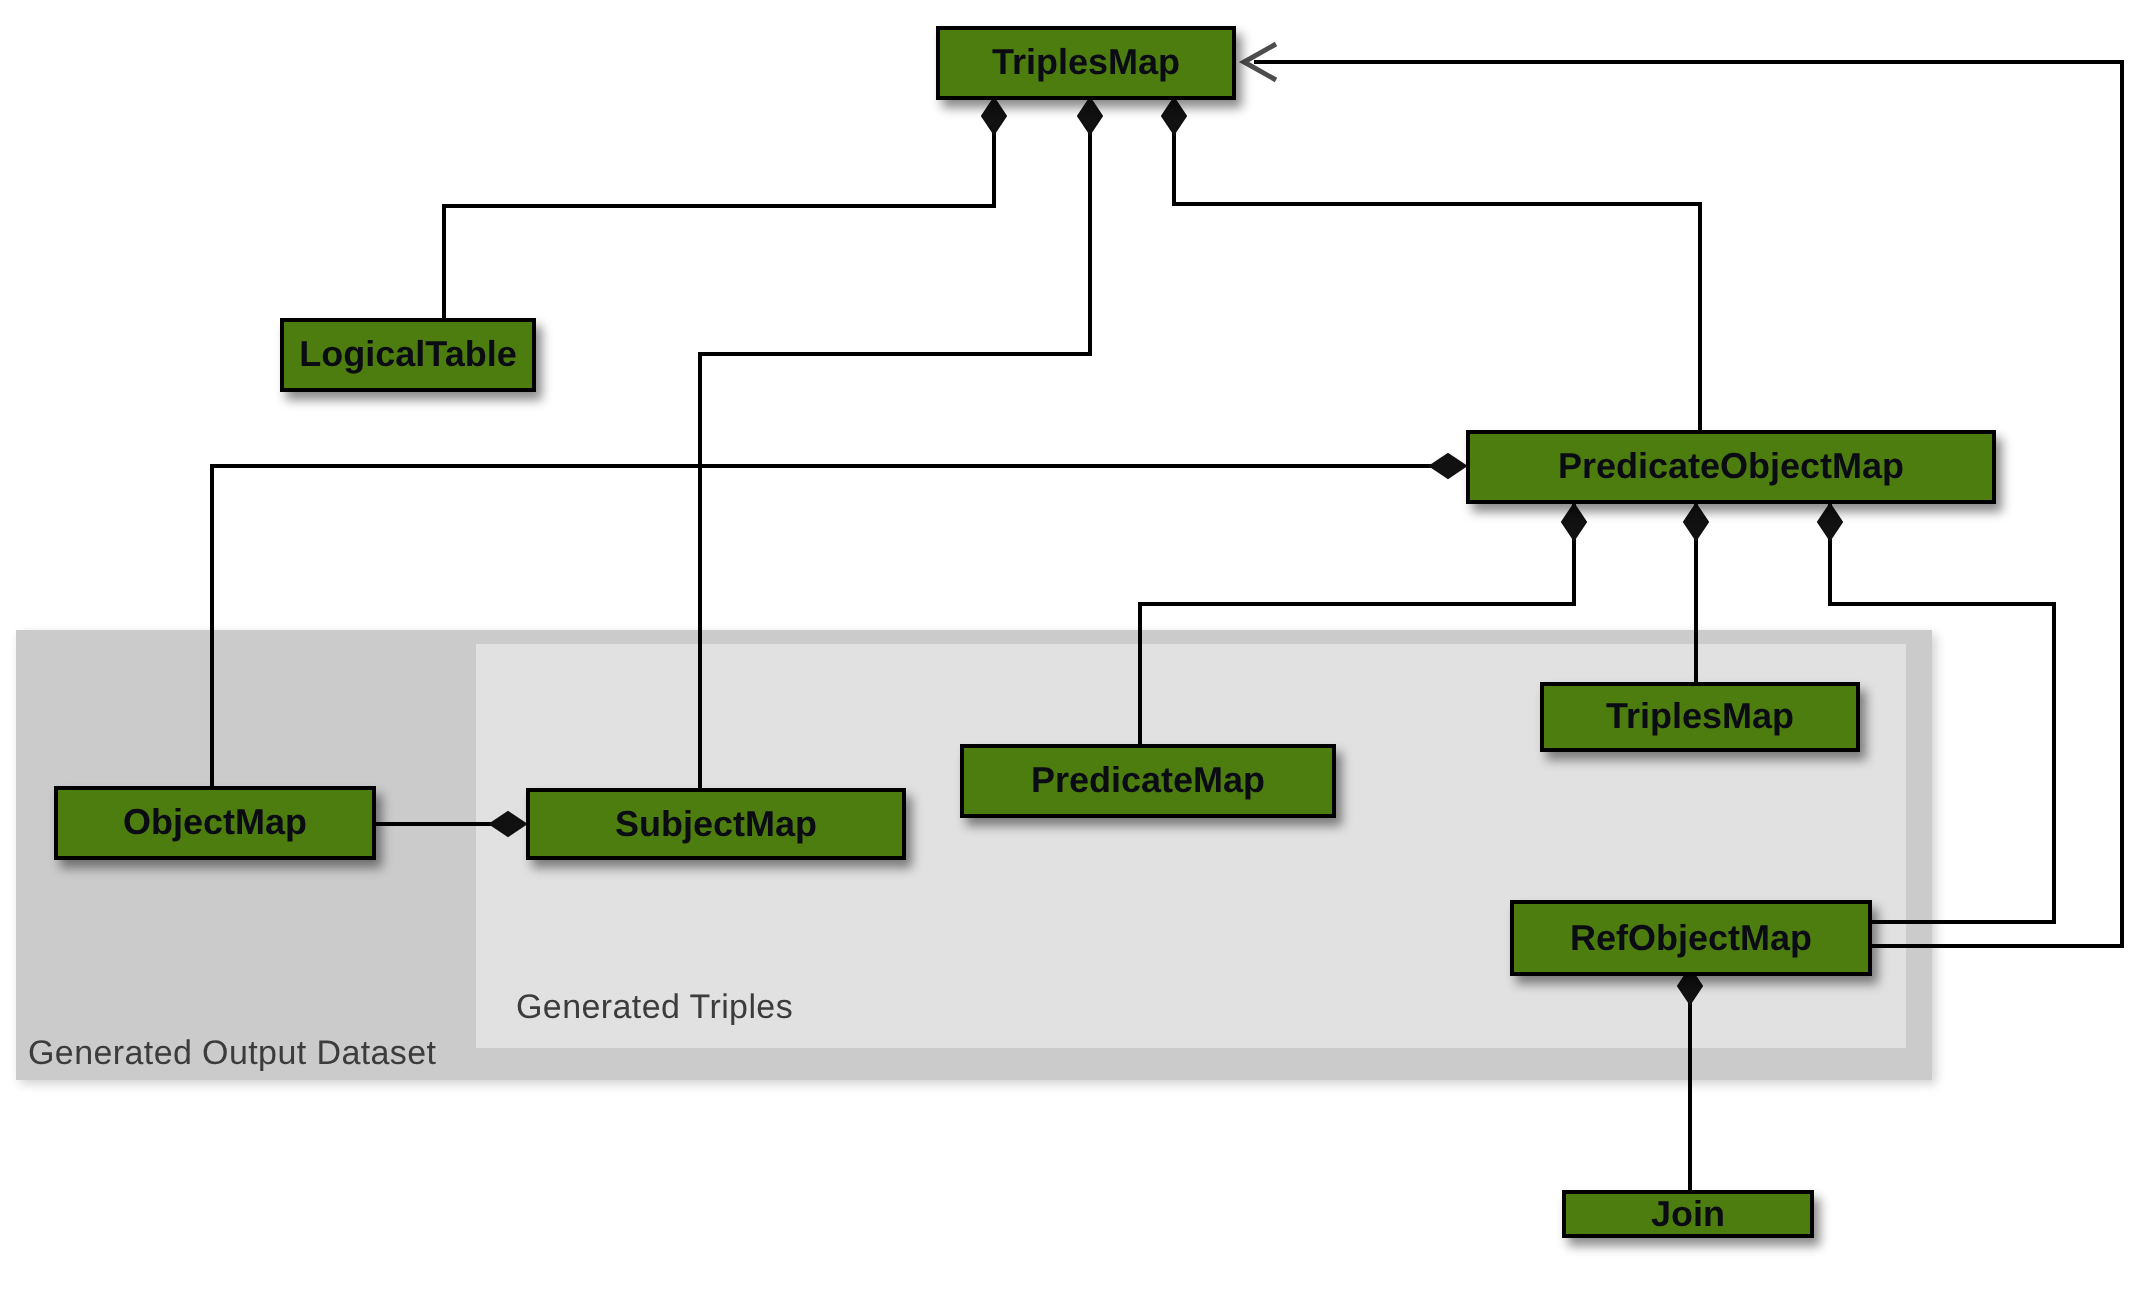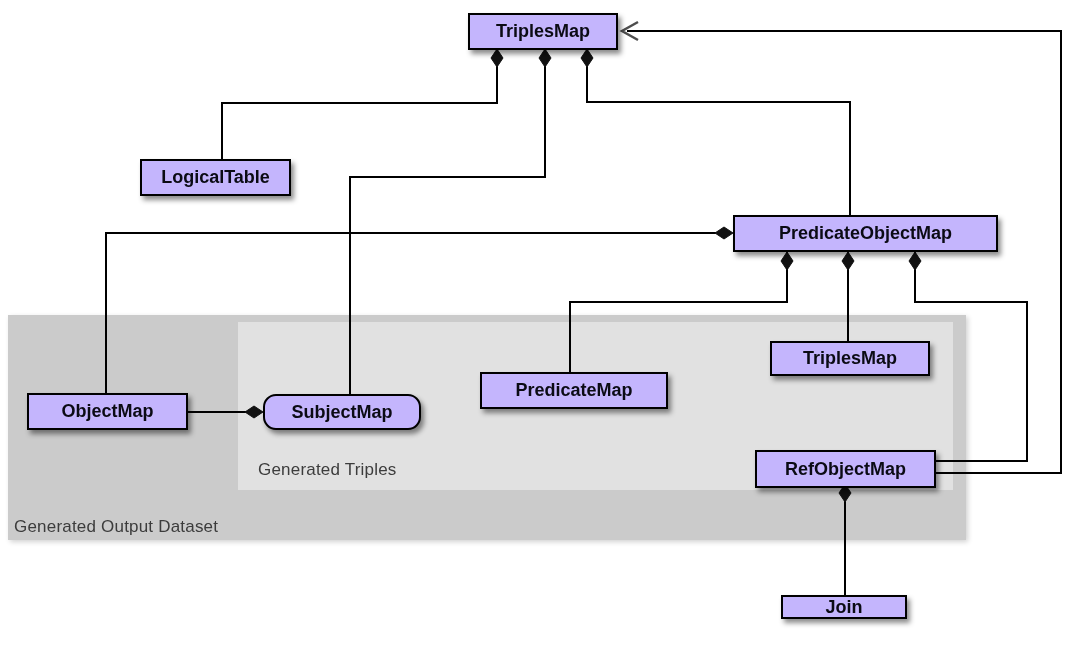--- a/index.html
+++ b/index.html
@@ -10,50 +10,50 @@
     font-family:"Liberation Sans", sans-serif;
     overflow:hidden;
   }
   .region{position:absolute;}
   .region-outer{
     left:8px;top:315px;width:958px;height:225px;
     background:#cbcbcb;
     box-shadow:2px 2px 5px rgba(0,0,0,0.18);
   }
   .region-inner{
-    left:238px;top:322px;width:715px;height:168px;
+    left:238px;top:322px;width:715px;height:202px;
     background:#e1e1e1;
   }
   .region-label{
     position:absolute;
     color:#3c3c3c;
     font-size:17px;
     letter-spacing:0.2px;
     white-space:nowrap;
   }
   .label-inner{left:20px;bottom:10px;}
   .label-outer{left:6px;bottom:3px;}
   svg.wires{position:absolute;left:0;top:0;width:1070px;height:650px;}
   .node{
     position:absolute;
-    background:#c4b5fd;
+    background:#4d7c0f;
     border:2.5px solid #000000;
     box-shadow:3px 4px 5px rgba(0,0,0,0.45);
     display:flex;align-items:center;justify-content:center;
     font-weight:bold;
     font-size:18px;
     color:#0b0b14;
     white-space:nowrap;
     box-sizing:border-box;
   }
   .n-triplesmap{left:468px;top:13px;width:150px;height:37px;}
-  .n-logicaltable{left:140px;top:159px;width:151px;height:37px;}
+  .n-logicaltable{left:140px;top:159px;width:128px;height:37px;}
   .n-predicateobjectmap{left:733px;top:215px;width:265px;height:37px;}
   .n-graphmap{left:27px;top:393px;width:161px;height:37px;}
-  .n-subjectmap{left:263px;top:394px;width:158px;height:36px;border-radius:13px;}
+  .n-subjectmap{left:263px;top:394px;width:190px;height:36px;}
   .n-predicatemap{left:480px;top:372px;width:188px;height:37px;}
   .n-objectmap{left:770px;top:341px;width:160px;height:35px;}
   .n-refobjectmap{left:755px;top:450px;width:181px;height:38px;}
   .n-join{left:781px;top:595px;width:126px;height:24px;}
   .wire{stroke:#000000;stroke-width:2;fill:none;}
   .diamond{fill:#111111;stroke:#111111;}
   .openarrow{stroke:#4d4d4d;stroke-width:2.5;fill:none;}
 </style>
 </head>
 <body>

